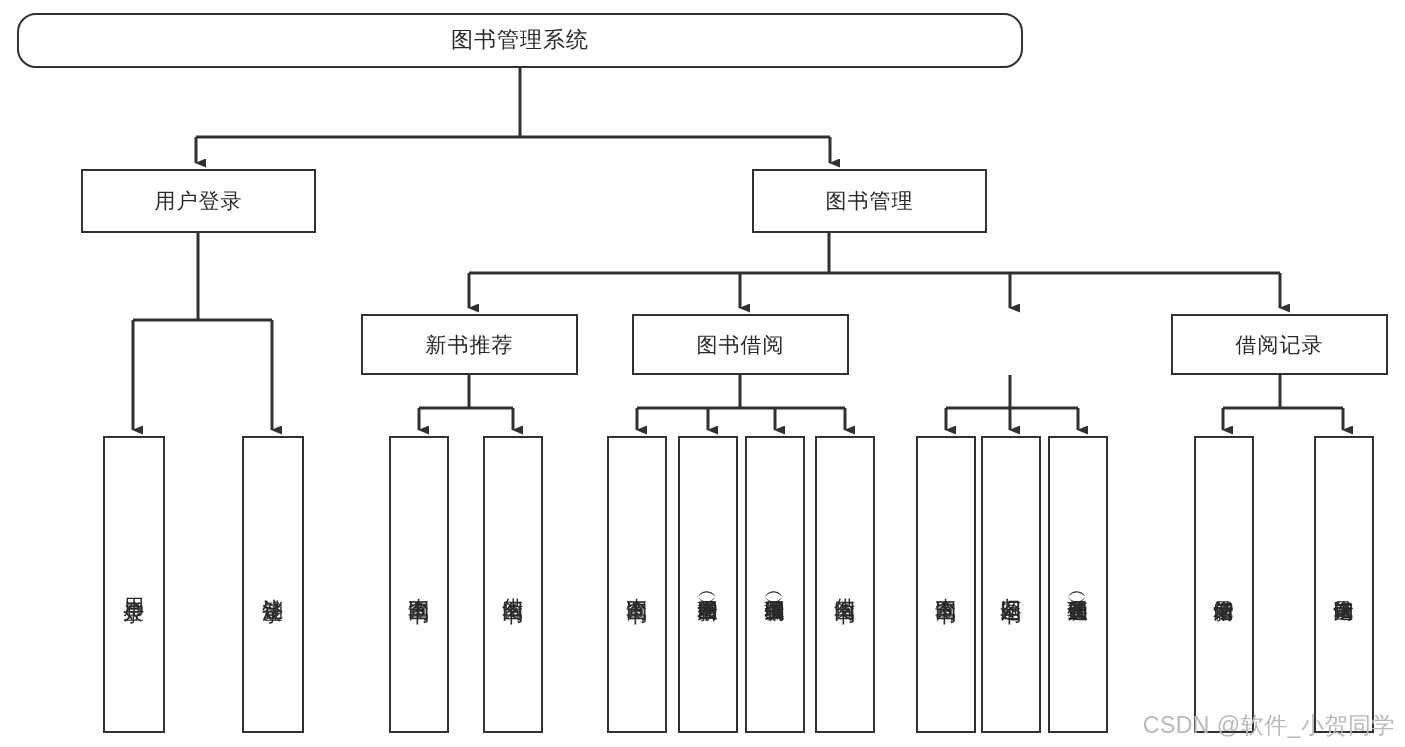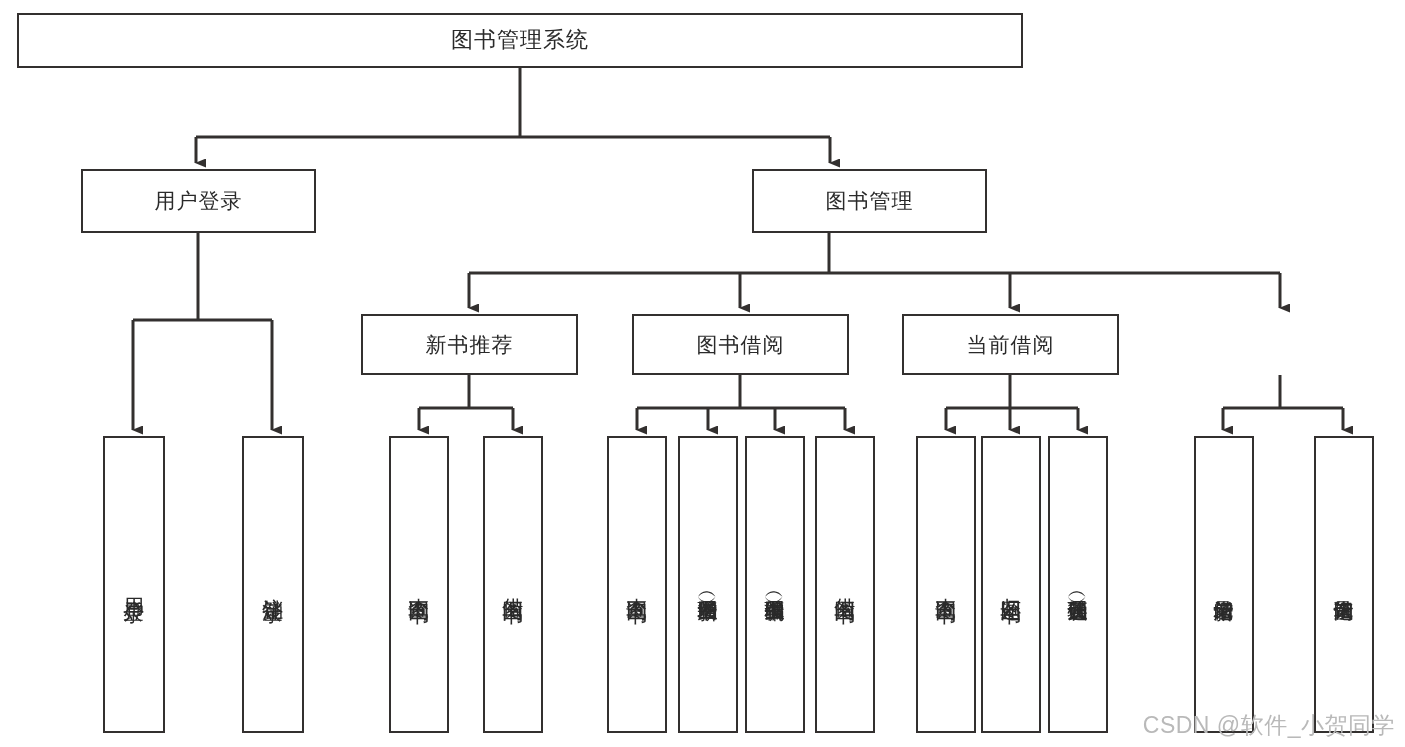--- a/index.html
+++ b/index.html
@@ -4,21 +4,21 @@
 <style>
   html,body{margin:0;padding:0;background:#ffffff;}
   body{width:1405px;height:747px;overflow:hidden;
        font-family:"Liberation Sans","DejaVu Sans",sans-serif;}
   #diagram-root{position:relative;width:1405px;height:747px;background:#fff;}
   svg.edges{position:absolute;left:0;top:0;width:1405px;height:747px;}
   .node{position:absolute;box-sizing:border-box;background:#ffffff;
         border:2.5px solid #33302f;display:flex;align-items:center;
         justify-content:center;color:#2a2a2a;}
   .node.horiz{font-size:21px;line-height:1.1;letter-spacing:1px;}
-  .node.root{font-size:22px;}
+  .node.root{font-size:22px;border-radius:19px;}
   .node.vert{writing-mode:vertical-rl;text-orientation:upright;
              font-size:21px;line-height:1.32;letter-spacing:2px;
              padding:6px 0;white-space:nowrap;}
   .node.vert.tight{letter-spacing:0px;line-height:1.2;font-size:20px;}
   .watermark{position:absolute;right:10px;bottom:6px;font-size:23px;
              color:#b9b9b9;letter-spacing:0.5px;white-space:nowrap;}
 </style>
 </head>
 <body>
 
@@ -74,21 +74,21 @@
     </g>
   </svg>
 
   <div class="node horiz root" style="left:17px;top:13px;width:1006px;height:55px;">图书管理系统</div>
 
   <div class="node horiz" style="left:81px;top:169px;width:235px;height:64px;">用户登录</div>
   <div class="node horiz" style="left:752px;top:169px;width:235px;height:64px;">图书管理</div>
 
   <div class="node horiz" style="left:361px;top:314px;width:217px;height:61px;">新书推荐</div>
   <div class="node horiz" style="left:632px;top:314px;width:217px;height:61px;">图书借阅</div>
-  <div class="node horiz" style="left:902px;top:314px;width:217px;height:61px;">当前借阅</div>
+  <div class="node horiz" style="left:1171px;top:314px;width:217px;height:61px;">借阅记录</div>
 
   <div class="node vert" style="left:103px;top:436px;width:62px;height:297px;">用户登录</div>
   <div class="node vert" style="left:242px;top:436px;width:62px;height:297px;">注销登录</div>
 
   <div class="node vert" style="left:389px;top:436px;width:60px;height:297px;">查询图书</div>
   <div class="node vert" style="left:483px;top:436px;width:60px;height:297px;">借阅图书</div>
 
   <div class="node vert" style="left:607px;top:436px;width:60px;height:297px;">查询图书</div>
   <div class="node vert tight" style="left:678px;top:436px;width:60px;height:297px;">新增图书（管理员）</div>
   <div class="node vert tight" style="left:745px;top:436px;width:60px;height:297px;">编辑图书（管理员）</div>

